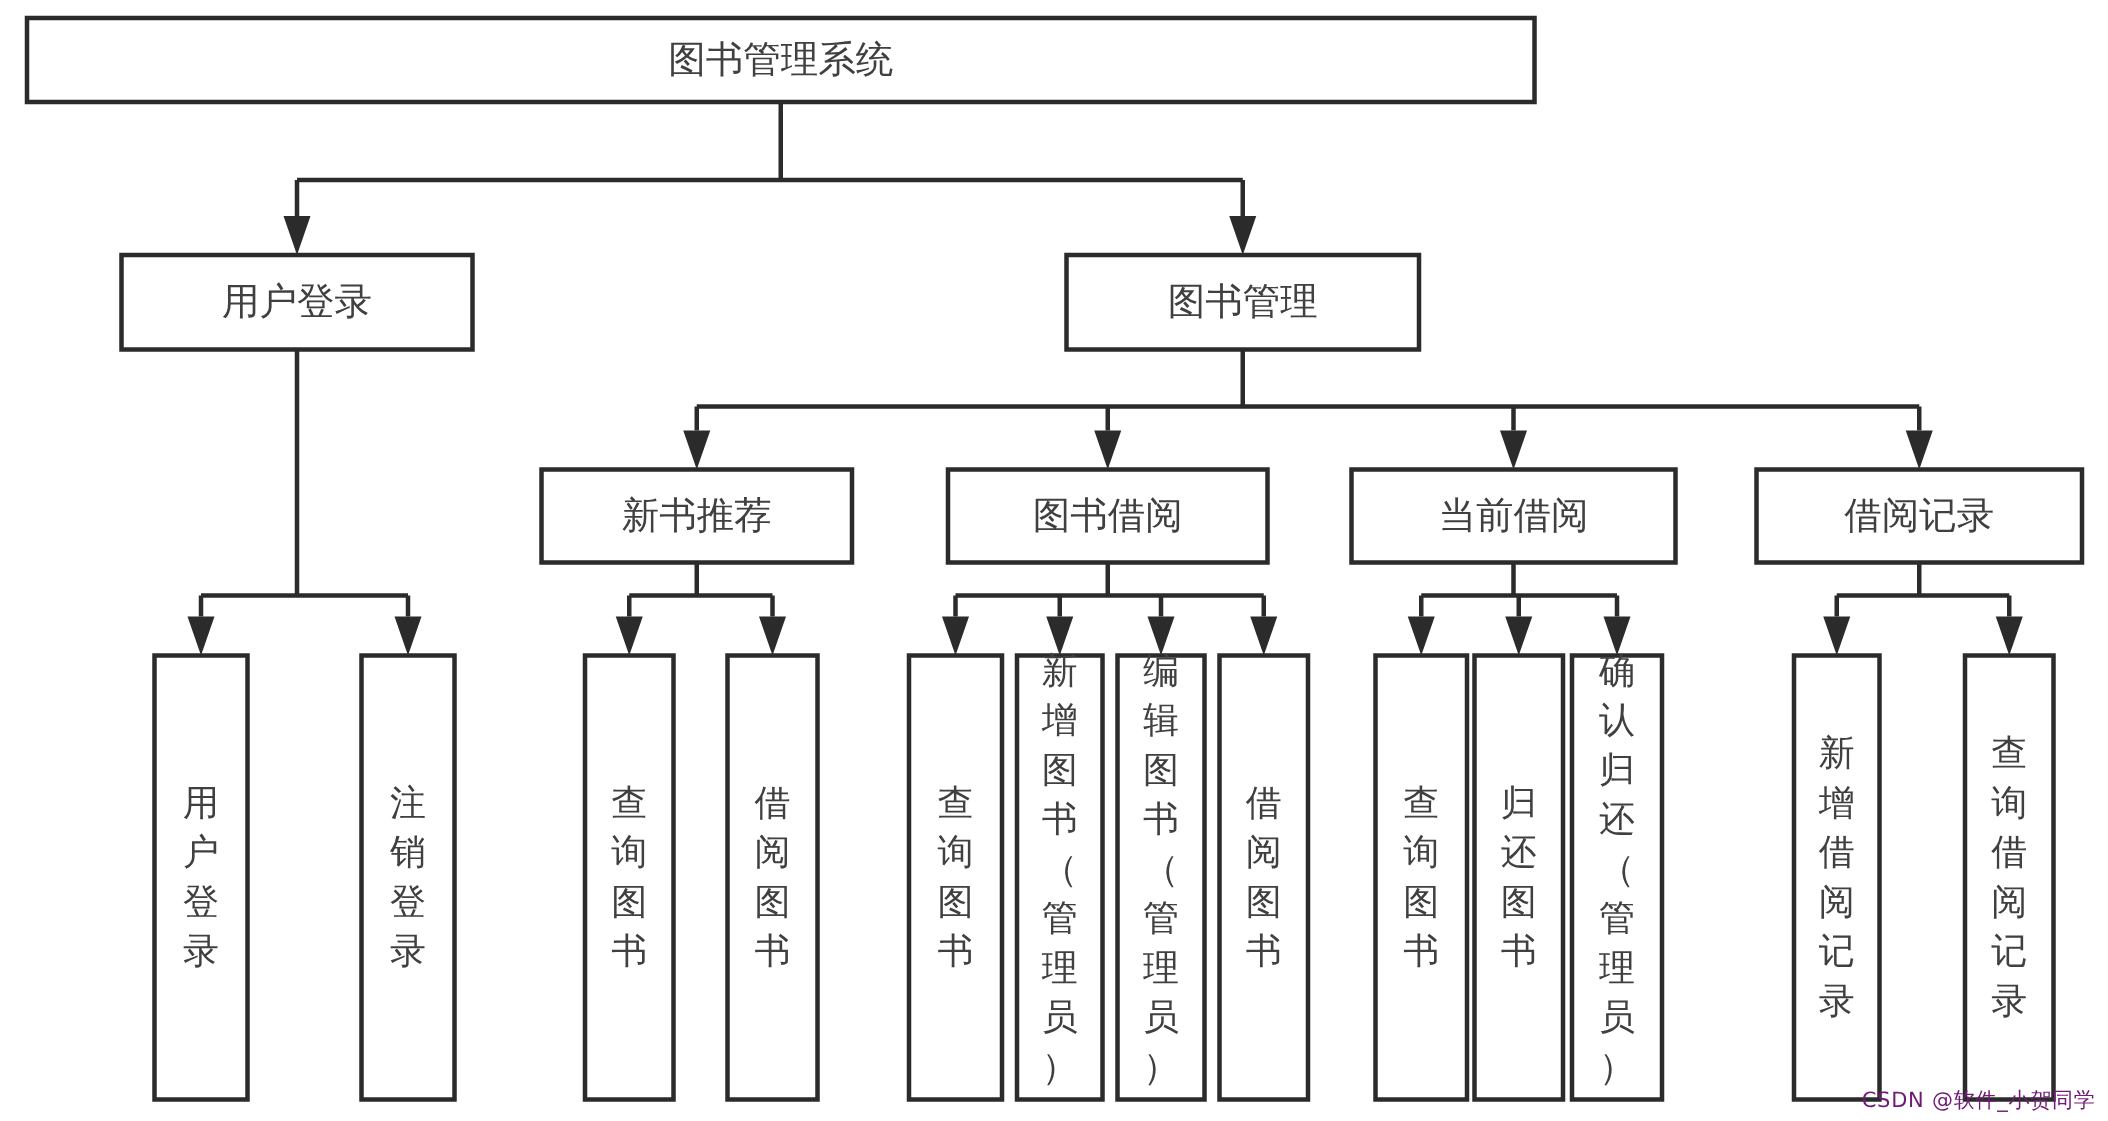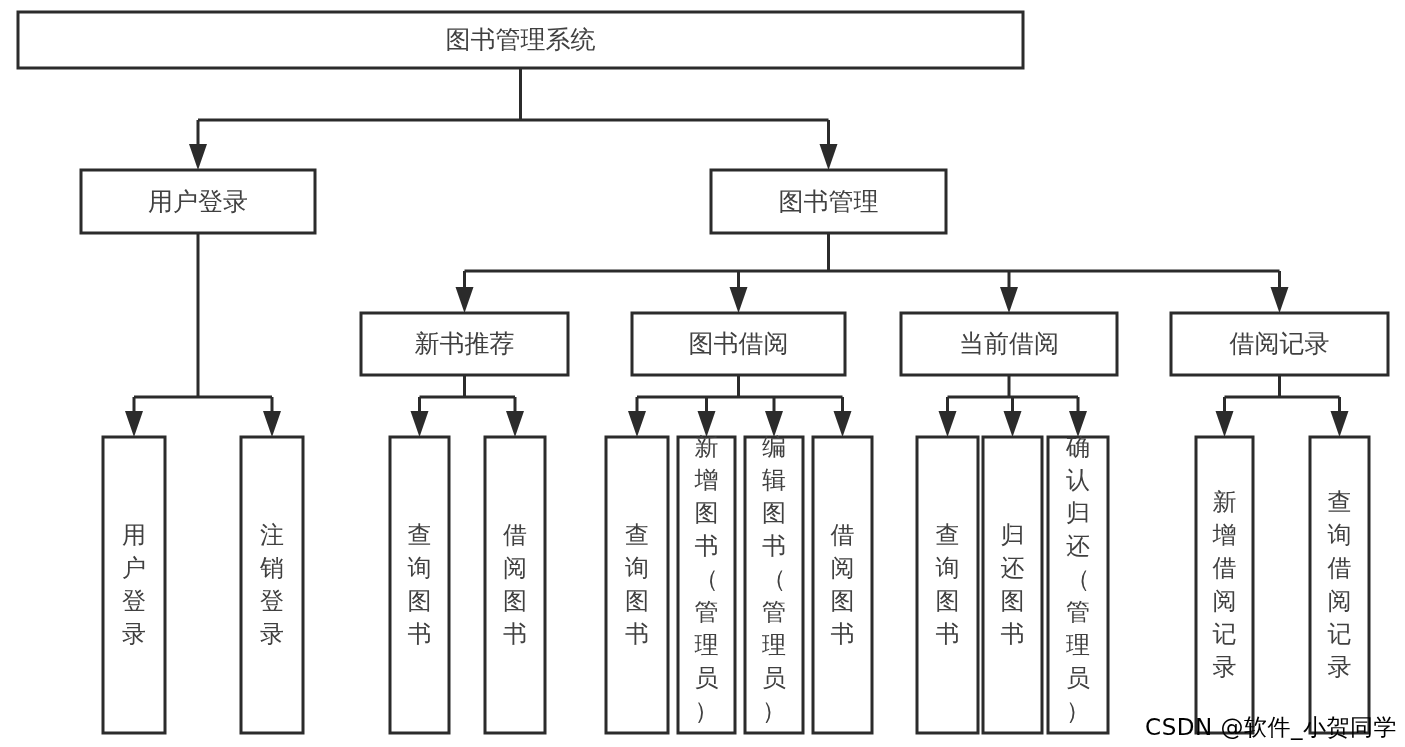--- a/index.html
+++ b/index.html
@@ -47,22 +47,22 @@
   }
   .arrow-head {
     fill: #2b2b2b;
     stroke: none;
   }
   .watermark {
     position: absolute;
     right: 8px;
     bottom: 4px;
     font-family: "DejaVu Sans", "Liberation Sans", sans-serif;
-    font-size: 23px;
-    color: #000000;
+    font-size: 14px;
+    color: #701a75;
     white-space: nowrap;
     letter-spacing: 0.5px;
   }
 </style>
 </head>
 <body>
 
 <div id="diagram-root">
   <svg id="diagram-svg" width="1405" height="747" viewBox="0 0 1405 747" xmlns="http://www.w3.org/2000/svg">
       <path d="M 520.5 68 L 520.5 120" class="connector"></path>

